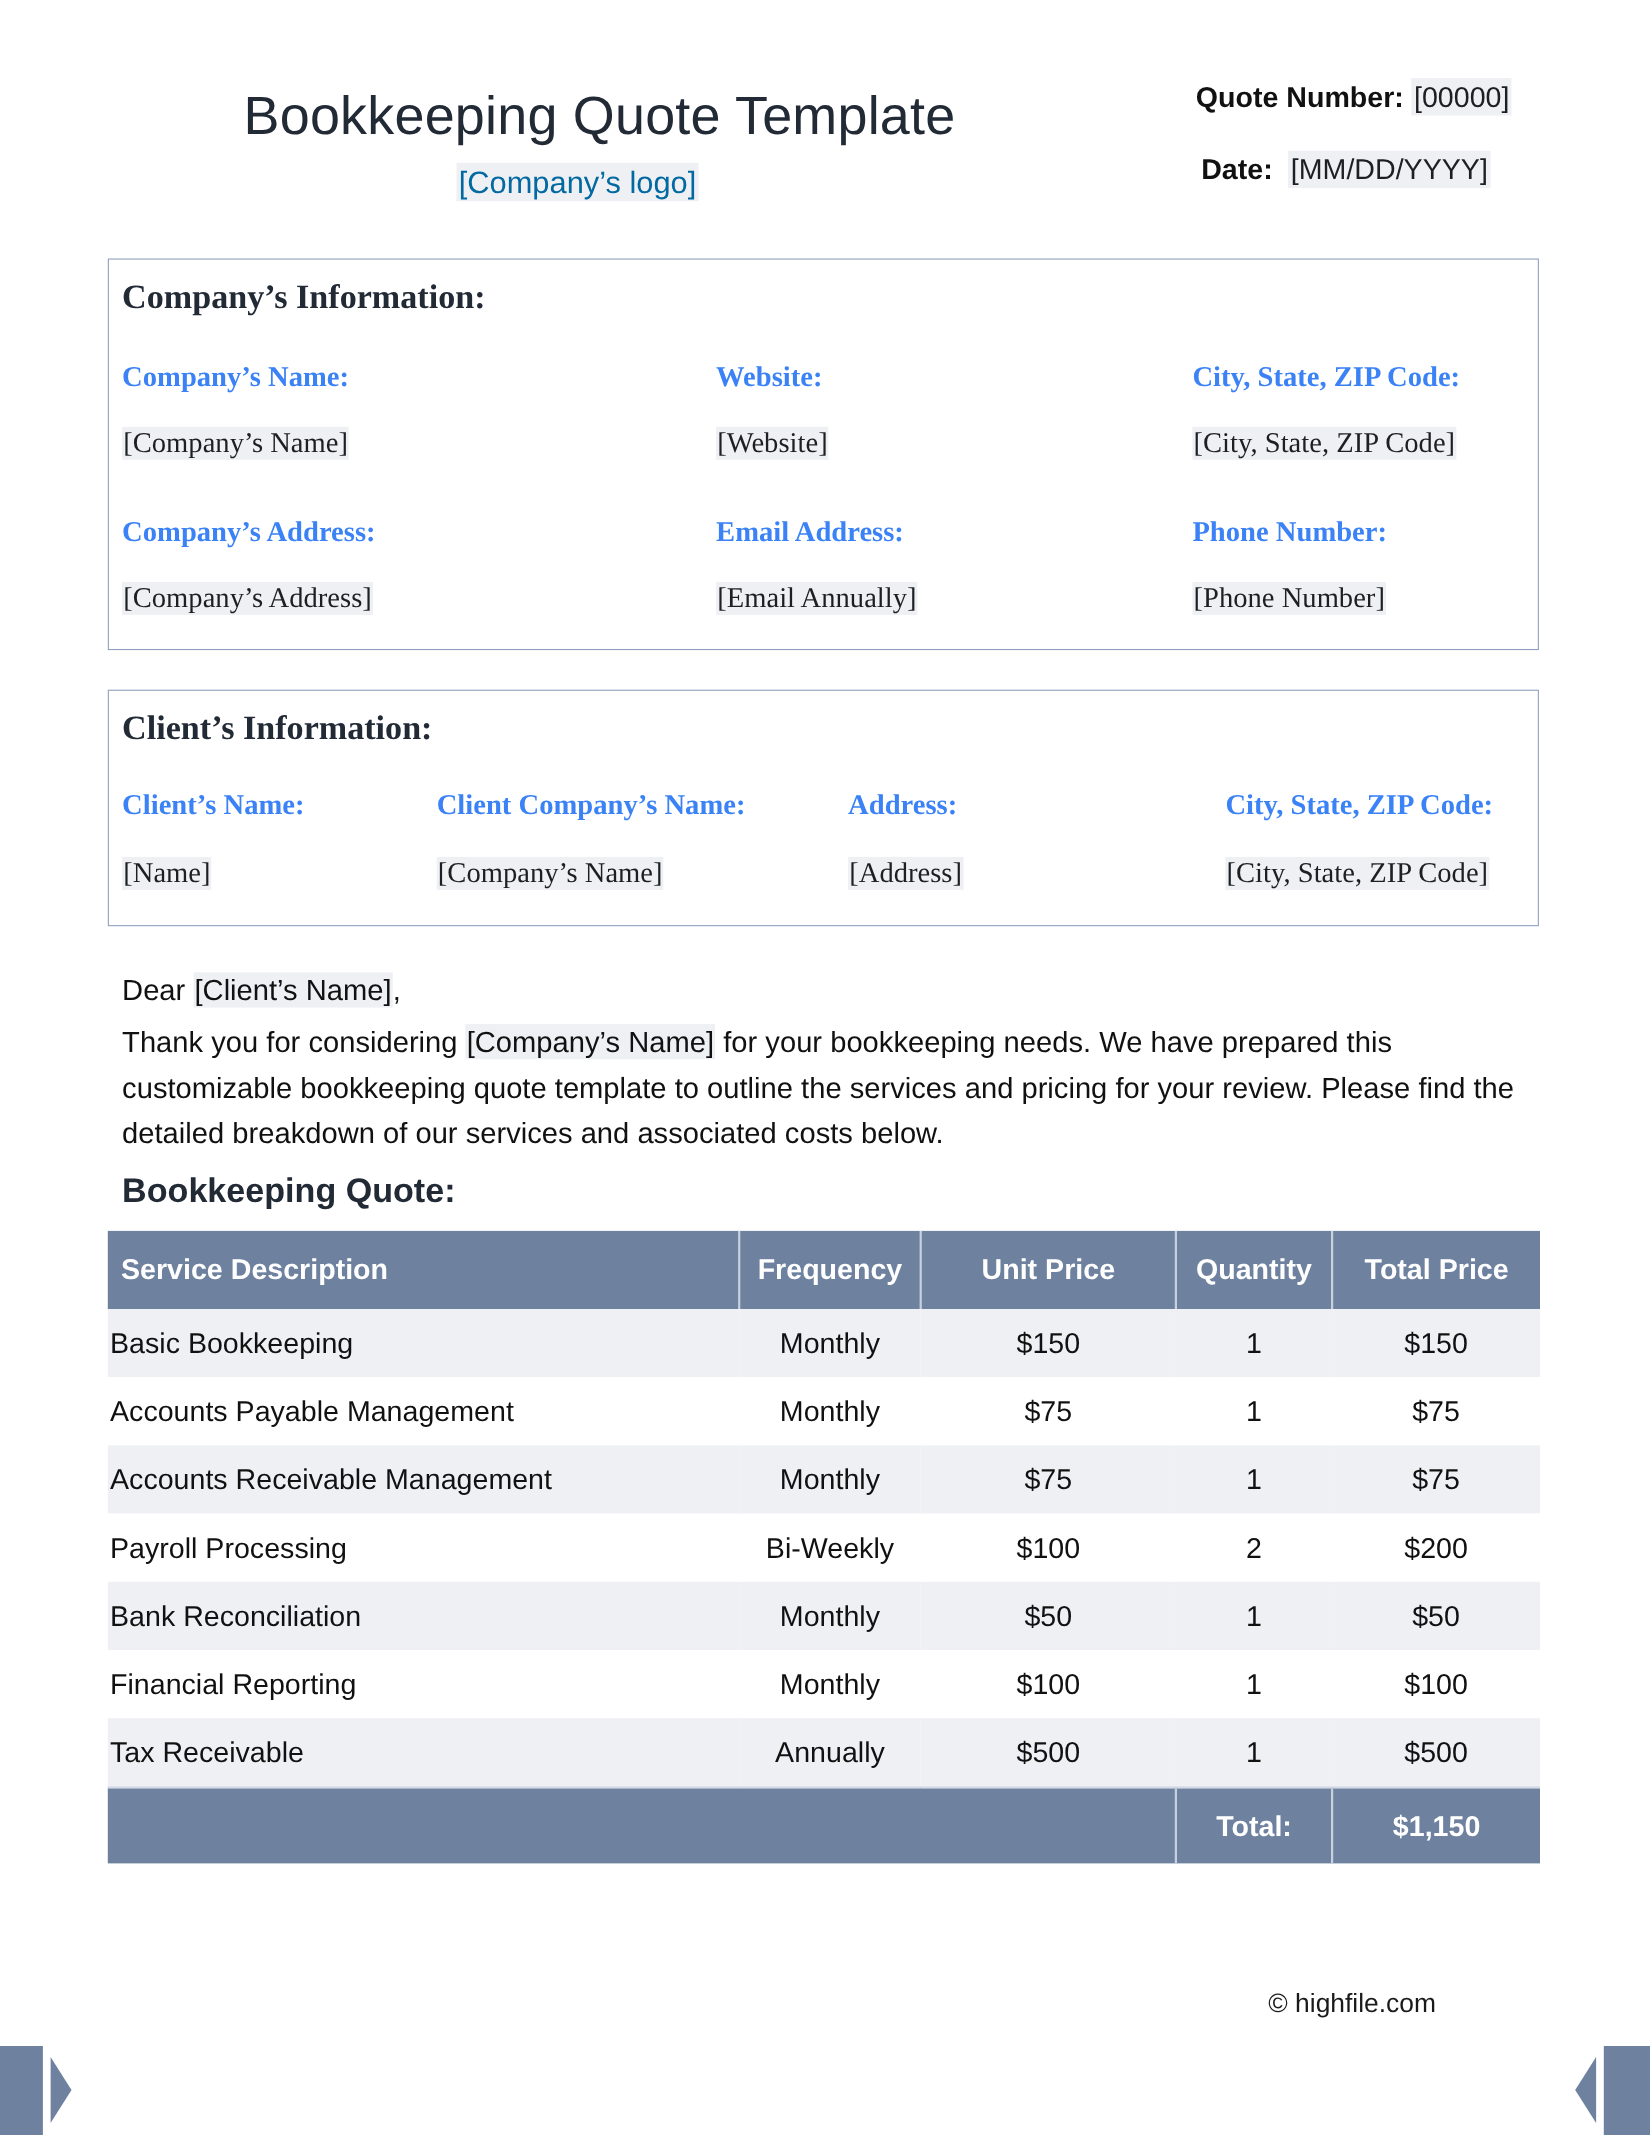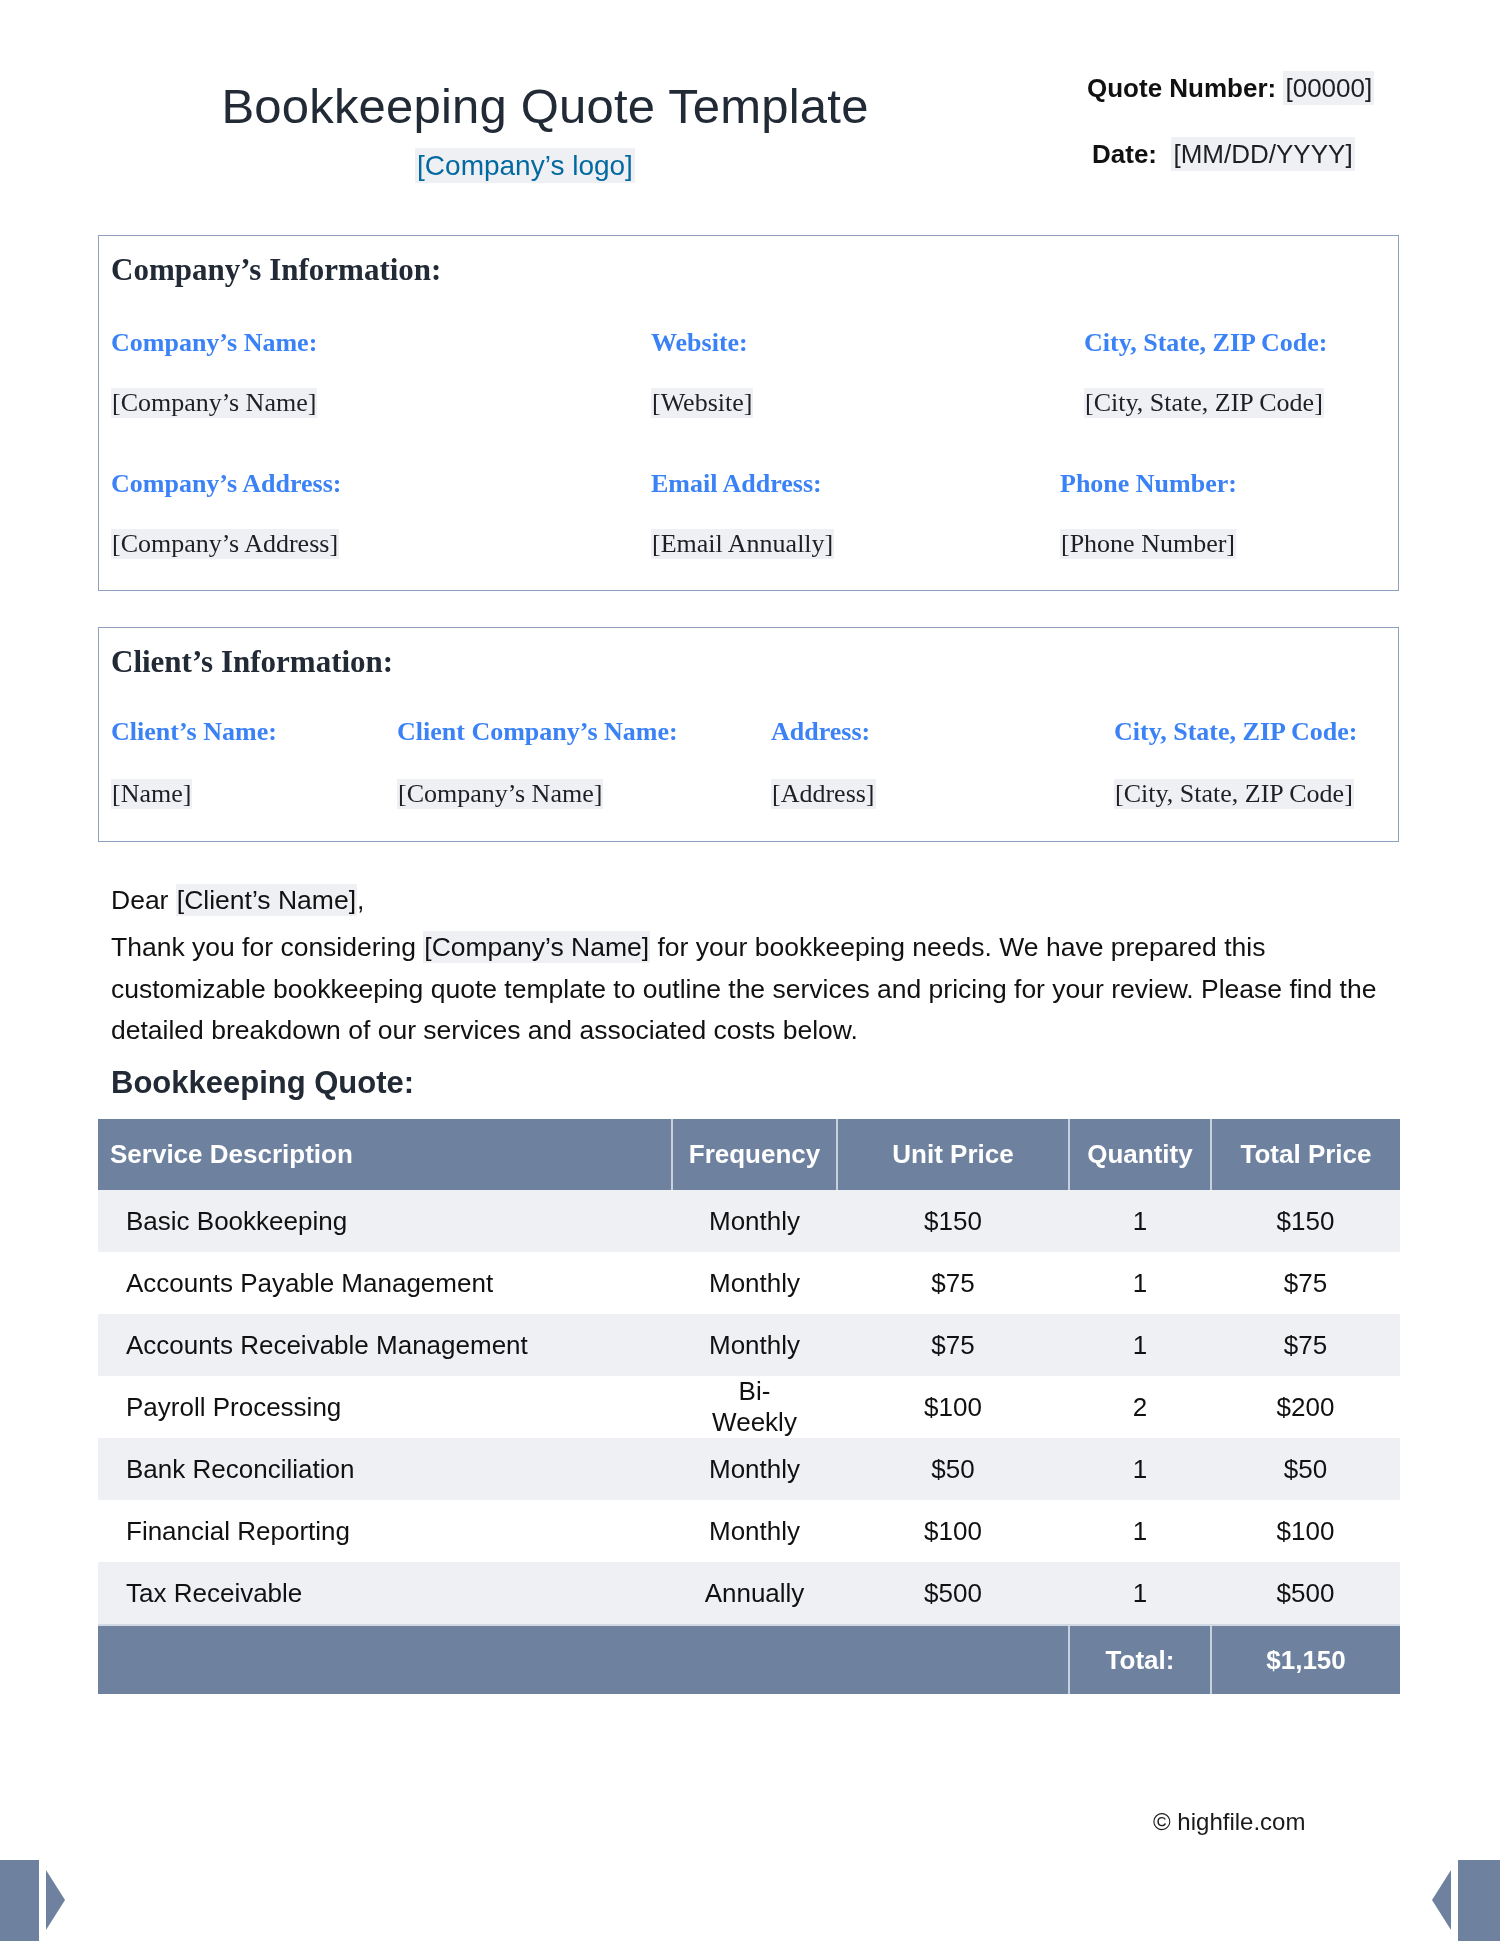--- a/index.html
+++ b/index.html
@@ -49,21 +49,21 @@
   table.quote {
     position: absolute; left: 98px; top: 1119px; width: 1302px; border-collapse: collapse;
     font-size: 26px;
   }
   table.quote th {
     background: #6e82a0; color: #ffffff; font-weight: bold; height: 71px;
     border-left: 2px solid #c8d0de; padding: 0 12px; text-align: center;
   }
   table.quote th:first-child { border-left: none; text-align: left; }
   table.quote td {
-    height: 62px; padding: 0 28px; text-align: center; color: #111;
+    height: 62px; padding: 0 2px; text-align: center; color: #111;
   }
   table.quote td:first-child { text-align: left; }
   table.quote tbody tr:nth-child(odd) td { background: #eff0f4; }
   table.quote tbody tr:nth-child(even) td { background: #ffffff; }
   table.quote tfoot td {
     background: #6e82a0; color: #fff; font-weight: bold; height: 68px;
     border-top: 2px solid #d3d9e4;
   }
   table.quote tfoot td.tot-lbl, table.quote tfoot td.tot-val { border-left: 2px solid #c8d0de; }
 
@@ -114,21 +114,21 @@
   </div>
 
   <div class="field" style="left:12px; top:233px;">
     <span class="lbl">Company’s Address:</span>
     <span class="val ph" style="margin-top:30px;">[Company’s Address]</span>
   </div>
   <div class="field" style="left:552px; top:233px;">
     <span class="lbl">Email Address:</span>
     <span class="val ph" style="margin-top:30px;">[Email Annually]</span>
   </div>
-  <div class="field" style="left:961px; top:233px;">
+  <div class="field" style="left:985px; top:233px;">
     <span class="lbl">Phone Number:</span>
     <span class="val ph" style="margin-top:30px;">[Phone Number]</span>
   </div>
 </div>
 
 <div class="box client-box">
   <div class="box-title" style="top:16px;">Client’s Information:</div>
 
   <div class="field" style="left:12px; top:89px;">
     <span class="lbl">Client’s Name:</span>

